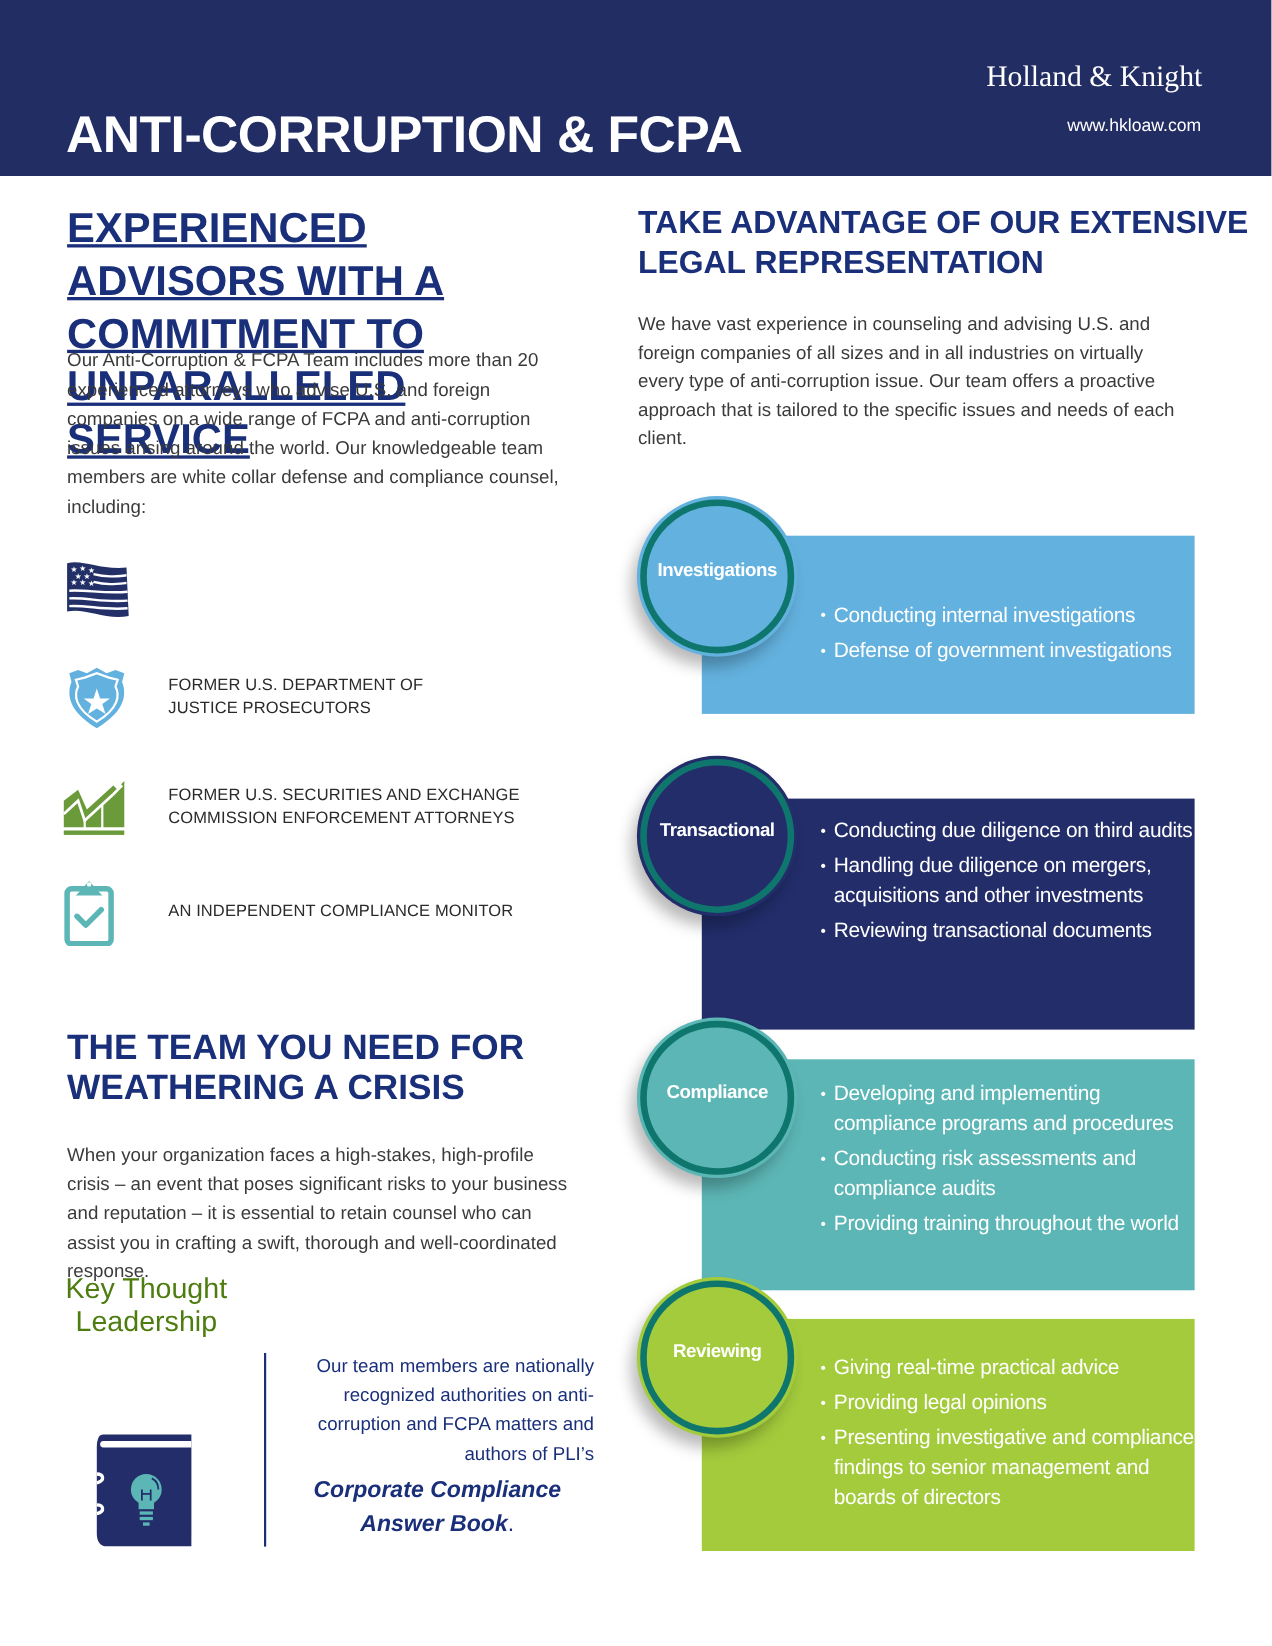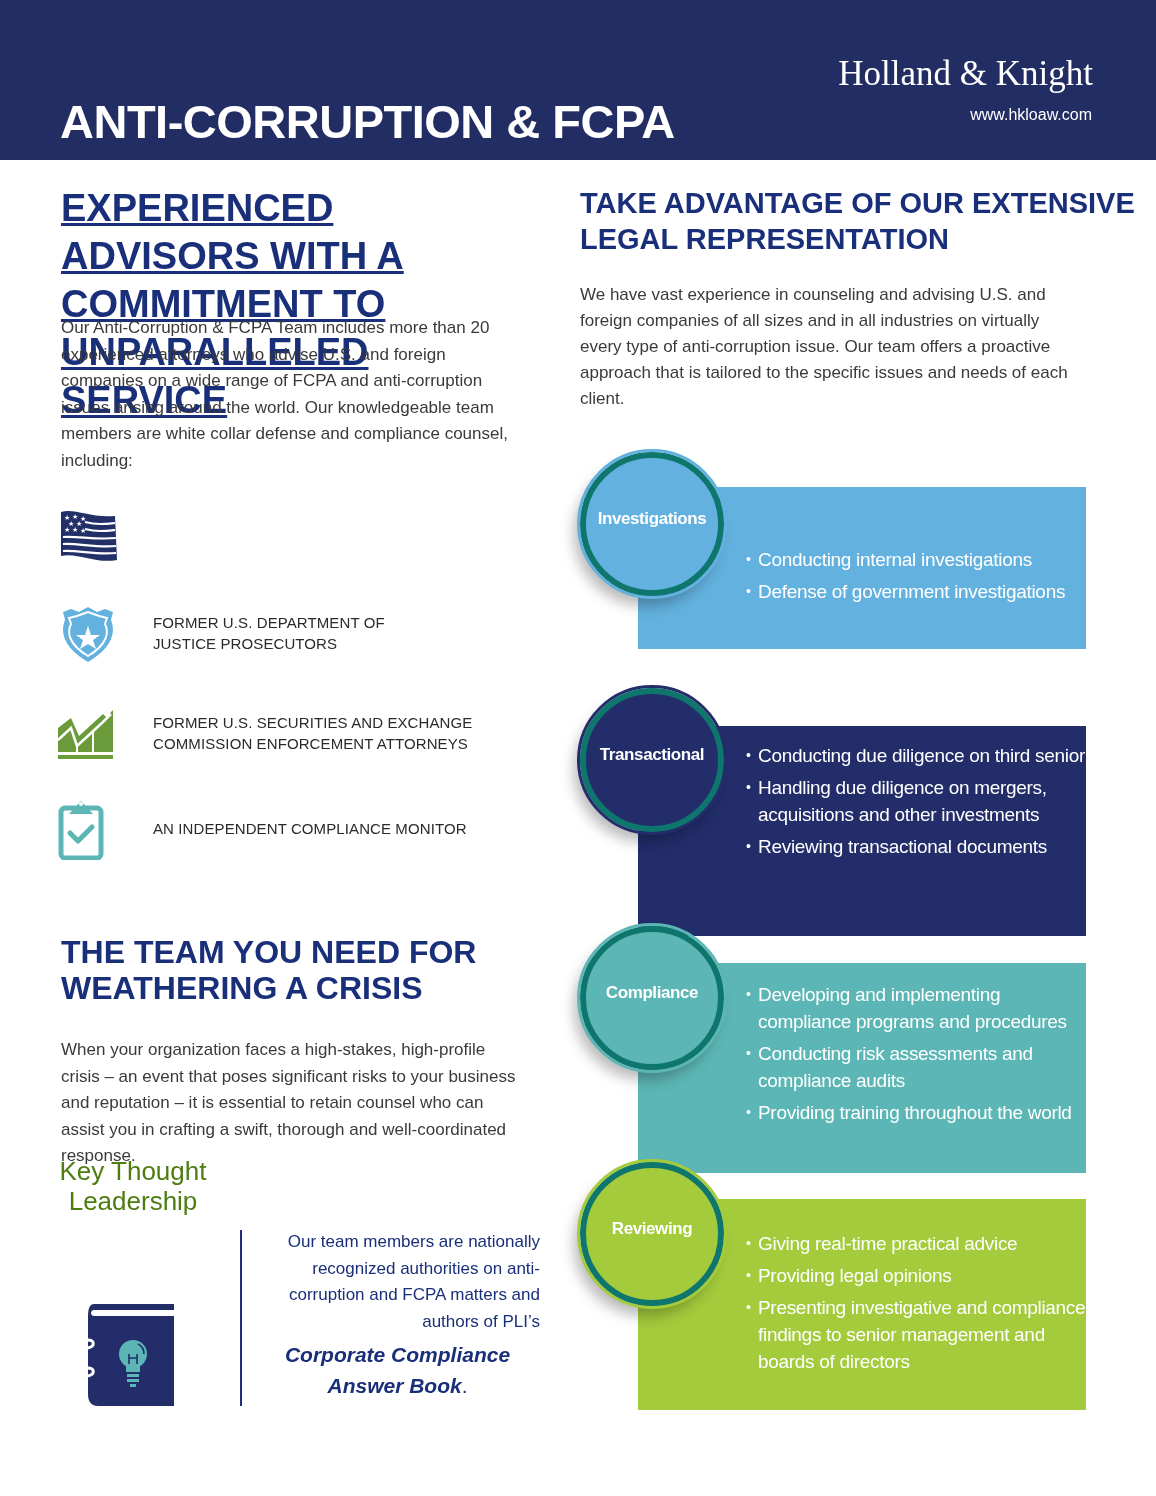--- a/index.html
+++ b/index.html
@@ -10,21 +10,21 @@
     position: absolute; left: 0; top: 0; width: 1156px; height: 160px;
     background: #222d63;
   }
   .header-title {
     position: absolute; left: 60px; top: 94px;
     color: #ffffff; font-weight: bold; font-size: 47px; letter-spacing: -0.5px;
     font-family: "Liberation Sans", sans-serif; white-space: nowrap;
   }
   .logo {
     position: absolute; right: 63px; top: 54px;
-    color: #ffffff; font-family: "Liberation Serif", serif; font-size: 35px; white-space: nowrap;
+    color: #ffffff; font-family: "Liberation Serif", serif; font-size: 27px; white-space: nowrap;
   }
   .website {
     position: absolute; right: 64px; top: 106px;
     color: #ffffff; font-size: 16px; white-space: nowrap;
   }
 
   .heading {
     position: absolute; color: #1a2f7a; font-weight: bold;
     font-family: "Liberation Sans", sans-serif; text-transform: uppercase;
   }
@@ -53,21 +53,21 @@
   .service-card ul { list-style: none; position: absolute; left: 108px; width: 340px; }
   .service-card li {
     color: #ffffff; font-size: 19px; line-height: 27px; padding-left: 12px; position: relative;
     margin-bottom: 5px; font-family: "Liberation Sans", sans-serif; letter-spacing: -0.3px;
   }
   .service-card li::before {
     content: "\2022"; position: absolute; left: 0; top: 0; font-size: 14px;
   }
   .circle {
     position: absolute; left: 580px; width: 144px; height: 144px; border-radius: 50%;
-    border: 6px solid #0f766e; box-shadow: -6px 10px 14px rgba(0,0,0,0.28);
+    border: 8px solid #0f766e; box-shadow: -6px 10px 14px rgba(0,0,0,0.28);
     display: flex; align-items: center; justify-content: center;
   }
   .circle-ring {
     position: absolute; inset: -9px; border-radius: 50%; border: 3px solid;
   }
   .circle-label {
     color: #ffffff; font-weight: bold; font-size: 17px; letter-spacing: -0.4px;
     margin-top: -10px;
   }
 
@@ -186,21 +186,21 @@
     <li>Defense of government investigations</li>
   </ul>
 </div>
 <div class="circle" style="top:452px; background:#63b1de;">
   <div class="circle-ring" style="border-color:#63b1de"></div>
   <span class="circle-label">Investigations</span>
 </div>
 
 <div class="service-card" style="top:726px; height:210px; background:#222d6a;">
   <ul style="top:16px">
-    <li>Conducting due diligence on third senior</li>
+    <li>Conducting due diligence on third audits</li>
     <li>Handling due diligence on mergers, acquisitions and other investments</li>
     <li>Reviewing transactional documents</li>
   </ul>
 </div>
 <div class="circle" style="top:688px; background:#222d6a;">
   <div class="circle-ring" style="border-color:#222d6a"></div>
   <span class="circle-label">Transactional</span>
 </div>
 
 <div class="service-card" style="top:963px; height:210px; background:#5cb6b5;">

